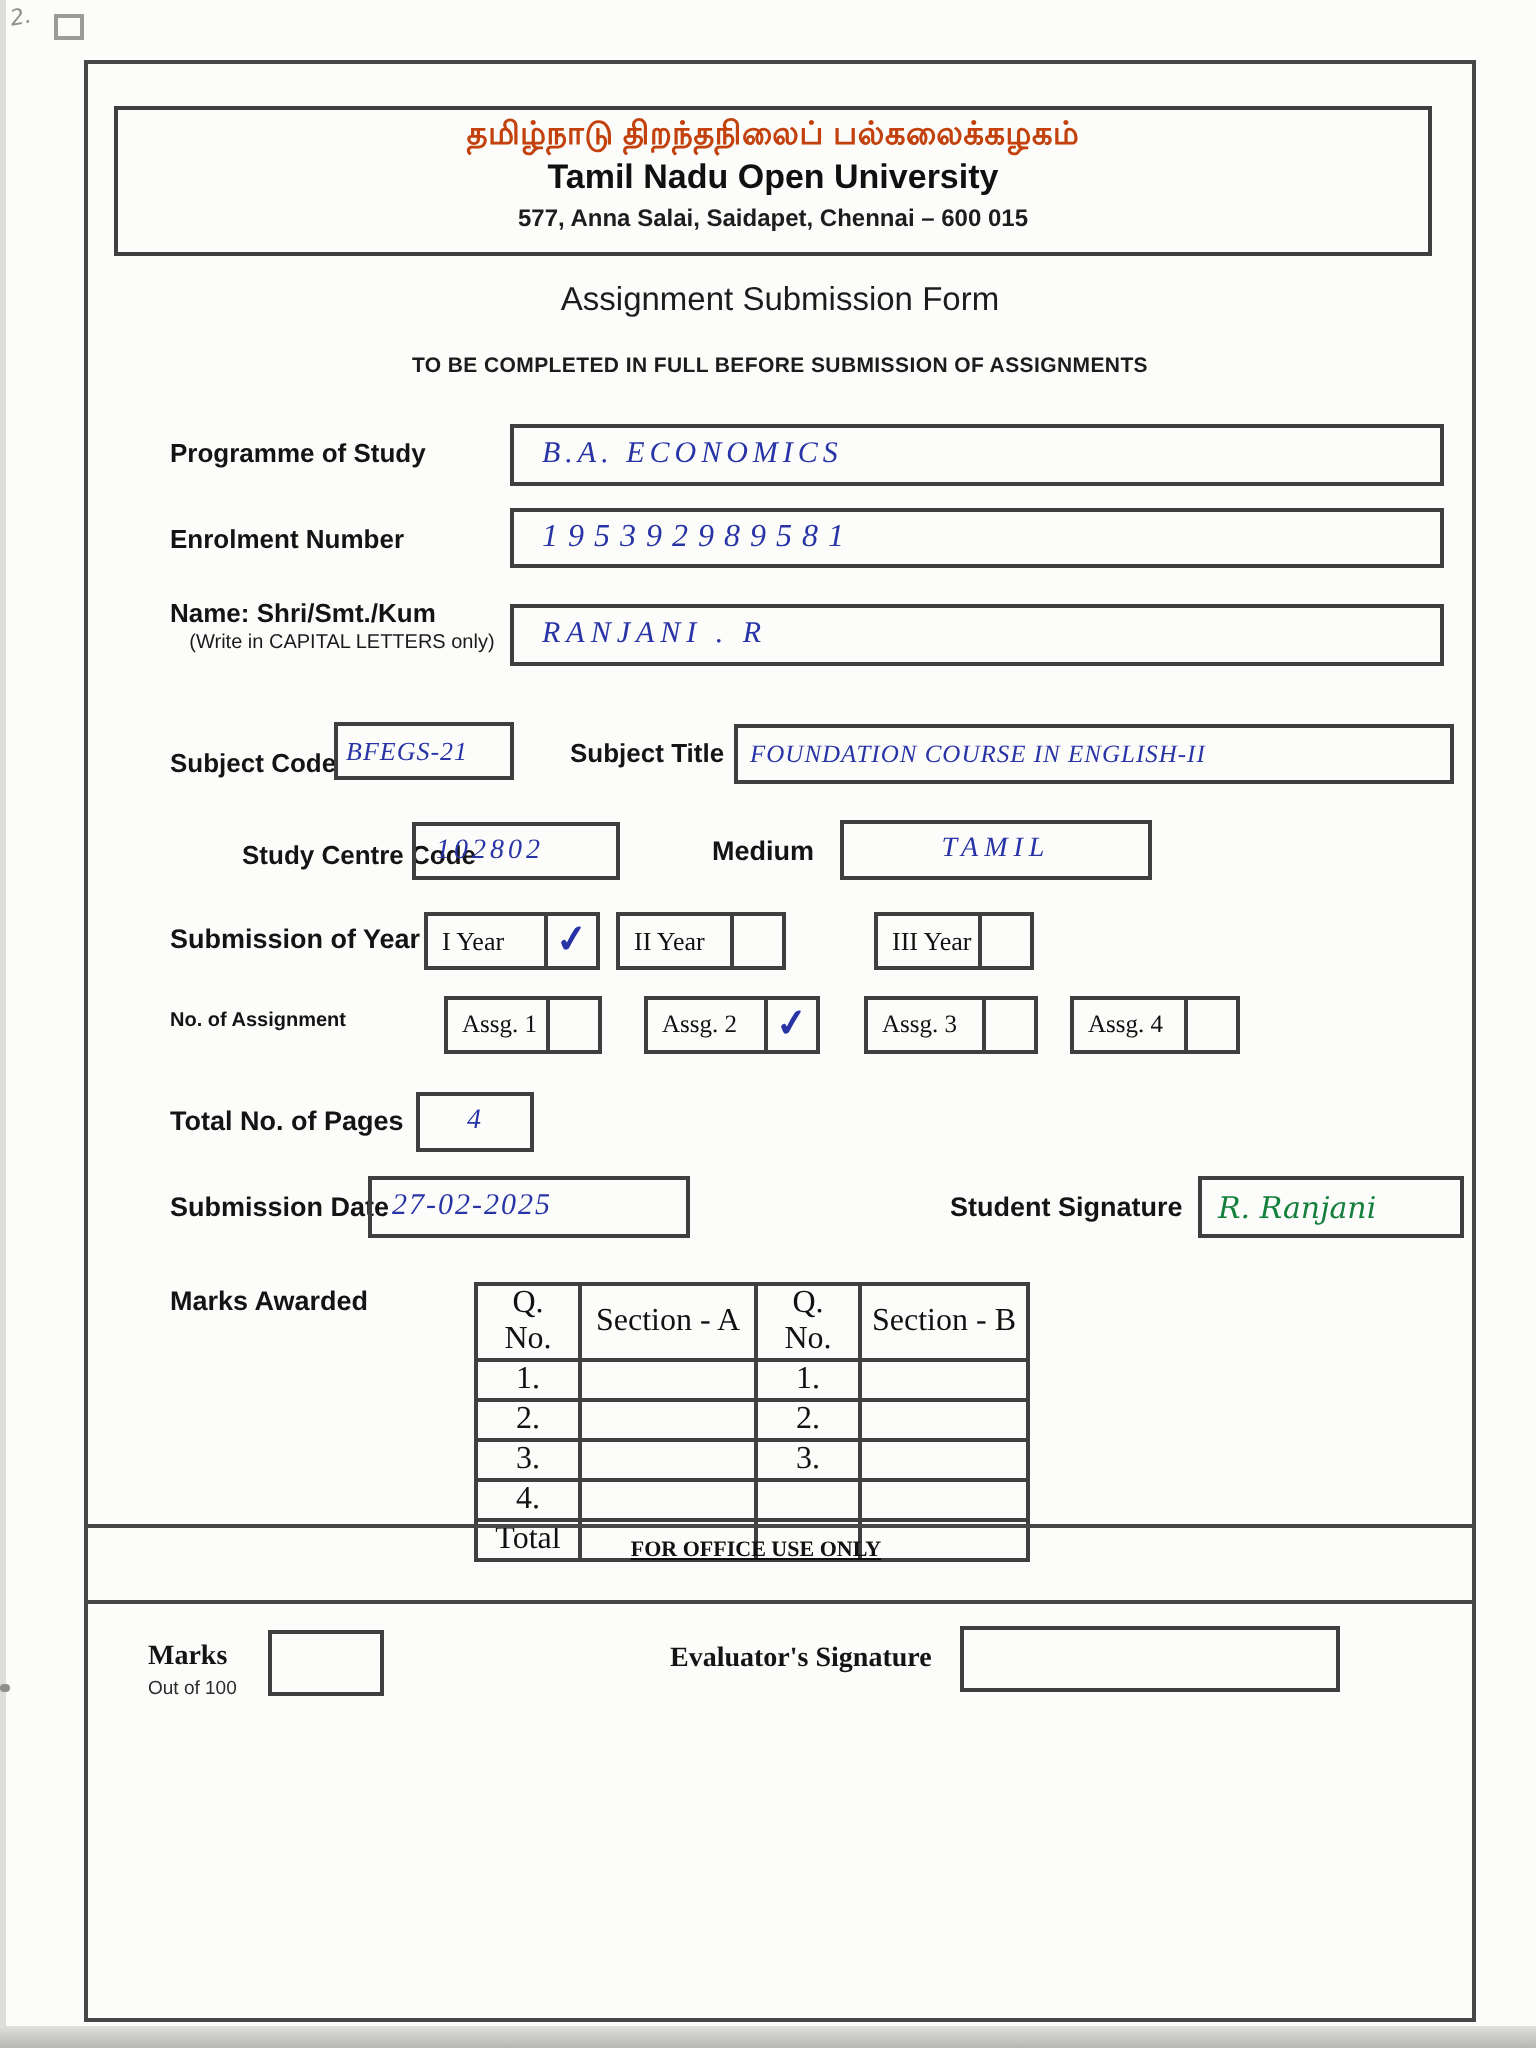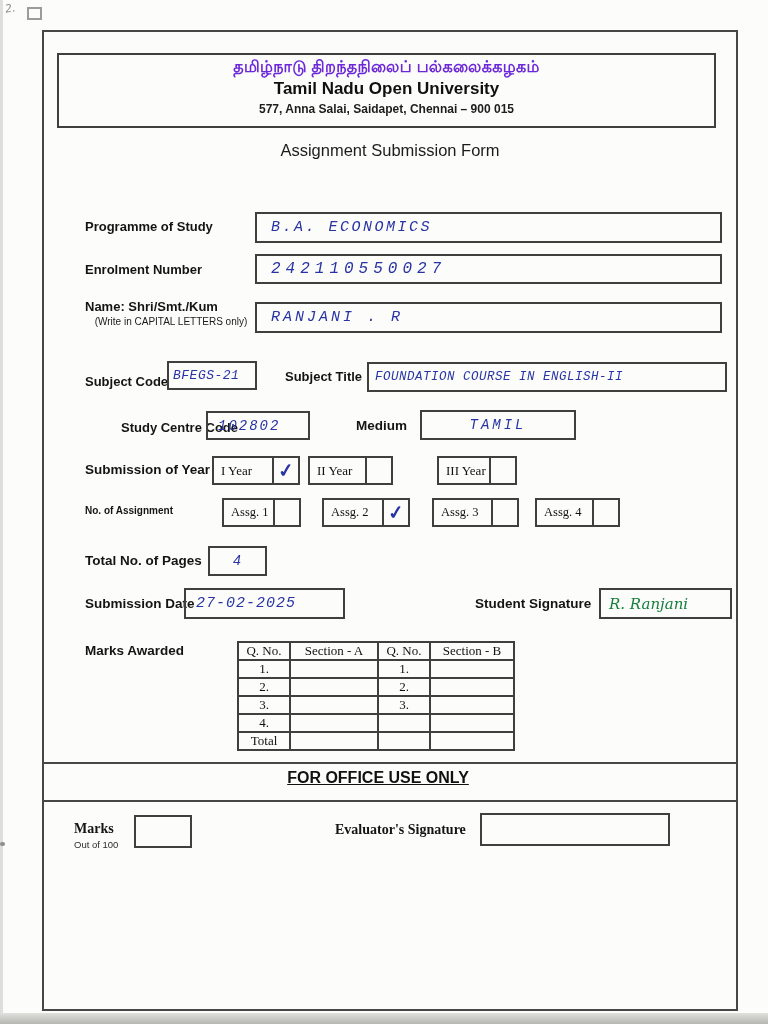--- a/index.html
+++ b/index.html
@@ -15,31 +15,31 @@
   .edge-dot { left:0; top:842px; width:5px; height:4px; background:#8f8f8b; border-radius:2px; }
   .left-edge { left:0; top:0; width:3px; height:1024px; background:#dededa; }
   .bottom-strip { left:0; top:1013px; width:768px; height:11px;
                   background:linear-gradient(#e0e0dc,#b6b6b2); }
 
   .page-border { left:42px; top:30px; width:696px; height:981px; border:2px solid #474747; }
 
   
   .header-box { left:57px; top:53px; width:659px; height:75px; border:2px solid #3f3f3f;
                 text-align:center; padding-top:3px; }
-  .tamil { font-size:16px; font-weight:600; color:#6d28d9; letter-spacing:0.3px; }
+  .tamil { font-size:16px; font-weight:600; color:#c2410c; letter-spacing:0.3px; }
   .uni-name { font-size:17px; font-weight:bold; color:#101010; margin-top:1px; }
   .uni-addr { font-size:12px; font-weight:bold; color:#1d1d1d; margin-top:3px; }
   .form-title { left:42px; top:141px; width:696px; text-align:center; font-size:16.5px; color:#1c1c1c; }
   .instruction { left:42px; top:177px; width:696px; text-align:center; font-size:10.5px;
                  font-weight:bold; color:#1c1c1c; letter-spacing:0.2px; }
 
   
   .lbl { position:absolute; font-size:13px; font-weight:bold; color:#141414; white-space:nowrap; }
   .box { position:absolute; border:2px solid #3f3f3f; display:flex; align-items:center; }
-  .hw { font-family:Liberation Mono, monospace; font-style:italic; color:#2834a6; white-space:nowrap; }
+  .hw { font-family:Liberation Serif, serif; font-style:italic; color:#2834a6; white-space:nowrap; }
   .sig { font-family:"DejaVu Serif", serif; font-style:italic; color:#15803d; }
 
   .programme-label { left:85px; top:219px; }
   .programme-box { left:255px; top:212px; width:467px; height:31px; }
   .programme-box .hw { padding-left:14px; font-size:15px; letter-spacing:2.5px; }
 
   .enrolment-label { left:85px; top:262px; }
   .enrolment-box { left:255px; top:254px; width:467px; height:30px; }
   .enrolment-box .hw { padding-left:14px; font-size:16px; letter-spacing:5px; }
 
@@ -86,29 +86,29 @@
 
   .date-label { left:85px; top:596px; font-size:13.5px; }
   .date-box { left:184px; top:588px; width:161px; height:31px; }
   .date-box .hw { padding-left:10px; font-size:15px; letter-spacing:1px; }
   .sig-label { left:475px; top:596px; font-size:13.5px; }
   .sig-box { left:599px; top:588px; width:133px; height:31px; }
   .sig-box .sig { padding-left:8px; font-size:15px; }
 
   .marks-awarded-label { left:85px; top:643px; font-size:13.5px; }
   .marks-table { position:absolute; left:237px; top:641px; border-collapse:collapse;
-                 font-family:"Liberation Serif", serif; font-size:13px; color:#111; }
+                 font-family:"Liberation Serif", serif; font-size:16px; color:#111; }
   .marks-table td, .marks-table th { border:2px solid #3f3f3f; padding:0 4px; height:17px;
                  text-align:center; font-weight:normal; }
   .col-qno { width:52px; } .col-seca { width:88px; } .col-qno2 { width:52px; } .col-secb { width:84px; }
 
   .hr-line { position:absolute; left:42px; width:696px; height:0; border-top:2px solid #474747; }
   .hr-1 { top:762px; } .hr-2 { top:800px; }
   .office-title { left:42px; top:769px; width:672px; text-align:center;
-                  font-family:Liberation Sans, sans-serif; font-size:16px; font-weight:bold;
+                  font-family:Liberation Serif, serif; font-size:11px; font-weight:bold;
                   color:#111; text-decoration:underline; }
 
   .office-marks-label { left:74px; top:821px; font-family:"Liberation Serif", serif; font-size:14px; }
   .office-marks-note { position:absolute; left:74px; top:839px; font-size:9.5px; color:#2c2c2c; }
   .office-marks-box { left:134px; top:815px; width:58px; height:33px; }
   .evaluator-label { left:335px; top:822px; font-family:"Liberation Serif", serif; font-size:14px; }
   .evaluator-box { left:480px; top:813px; width:190px; height:33px; }
 </style>
 </head>
 <body>
@@ -118,32 +118,33 @@
   <div class="abs corner-mark">2.</div>
   <div class="abs corner-box"></div>
   <div class="abs left-edge"></div>
   <div class="abs edge-dot"></div>
 
   <div class="abs page-border"></div>
 
   <div class="abs header-box">
     <div class="tamil">தமிழ்நாடு திறந்தநிலைப் பல்கலைக்கழகம்</div>
     <div class="uni-name">Tamil Nadu Open University</div>
-    <div class="uni-addr">577, Anna Salai, Saidapet, Chennai – 900 015</div>
+    <div class="uni-addr">577, Anna Salai, Saidapet, Chennai – 600 015</div>
   </div>
   <div class="abs form-title">Assignment Submission Form</div>
+  <div class="abs instruction">TO BE COMPLETED IN FULL BEFORE SUBMISSION OF ASSIGNMENTS</div>
 
   <div class="lbl programme-label">Programme of Study</div>
   <div class="box programme-box">
     <span class="hw">B.A. ECONOMICS</span>
   </div>
 
   <div class="lbl enrolment-label">Enrolment Number</div>
   <div class="box enrolment-box">
-    <span class="hw">242110550027</span>
+    <span class="hw">195392989581</span>
   </div>
 
   <div class="lbl name-label">Name: Shri/Smt./Kum</div>
   <div class="abs name-note">(Write in CAPITAL LETTERS only)</div>
   <div class="box name-box">
     <span class="hw">RANJANI . R</span>
   </div>
 
   <div class="lbl subject-code-label">Subject Code</div>
   <div class="box subject-code-box">

